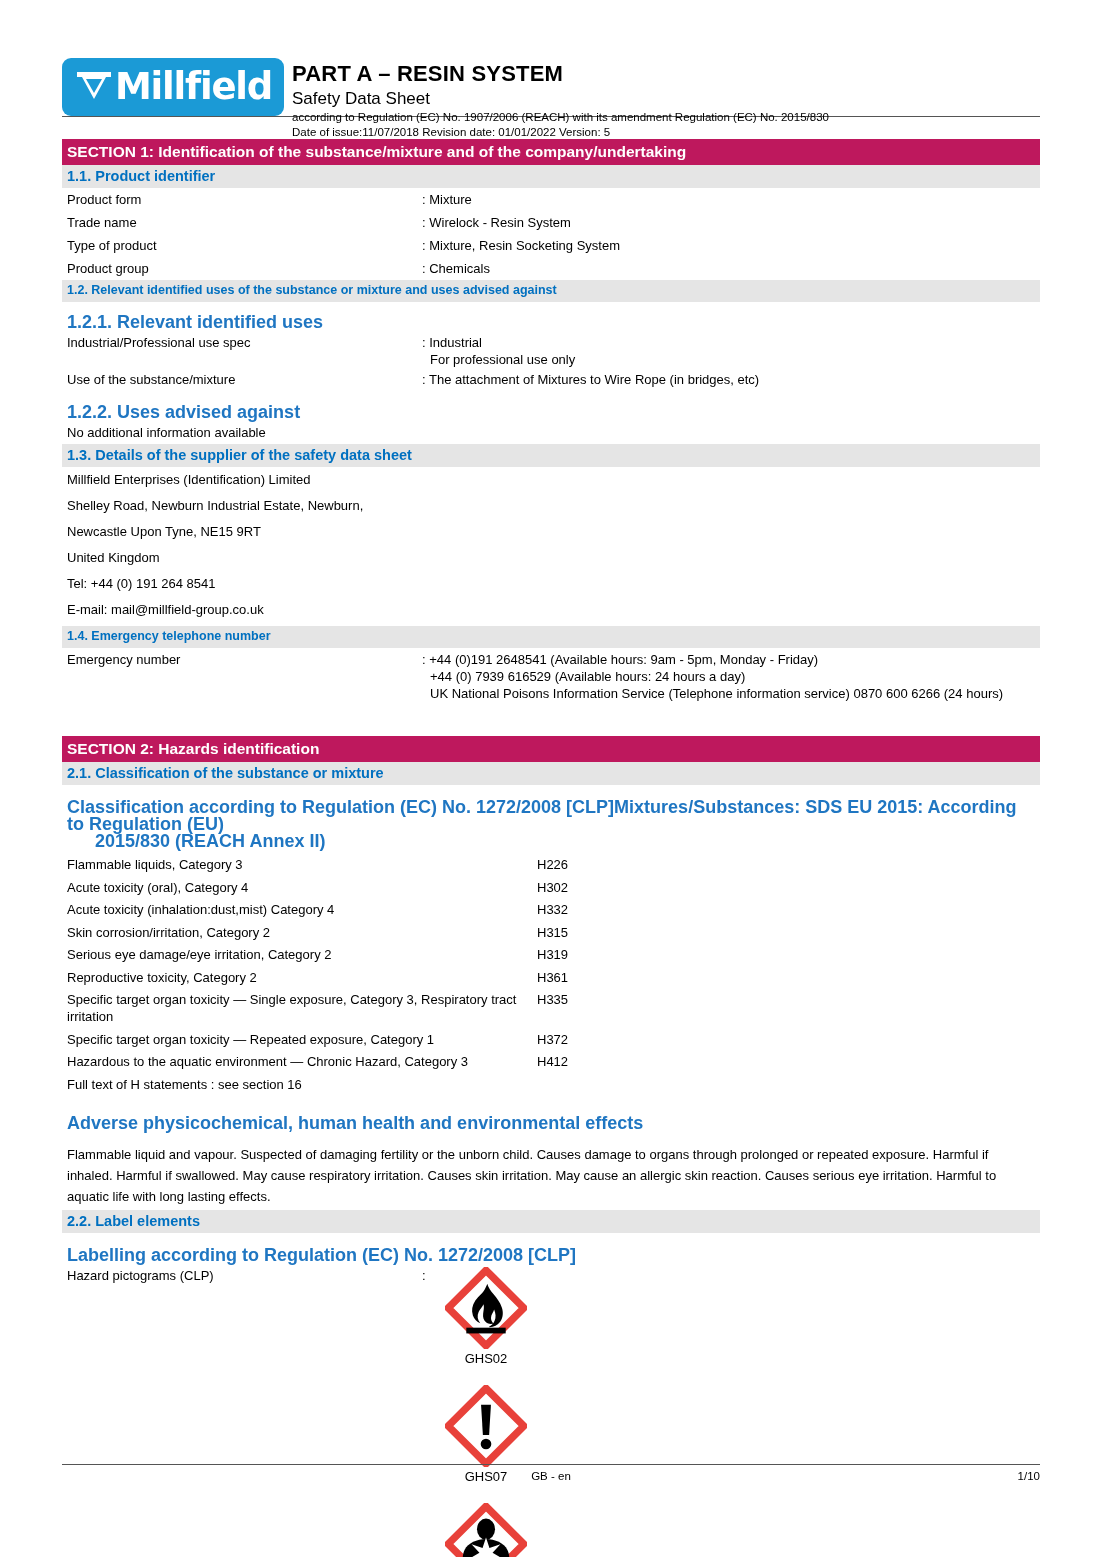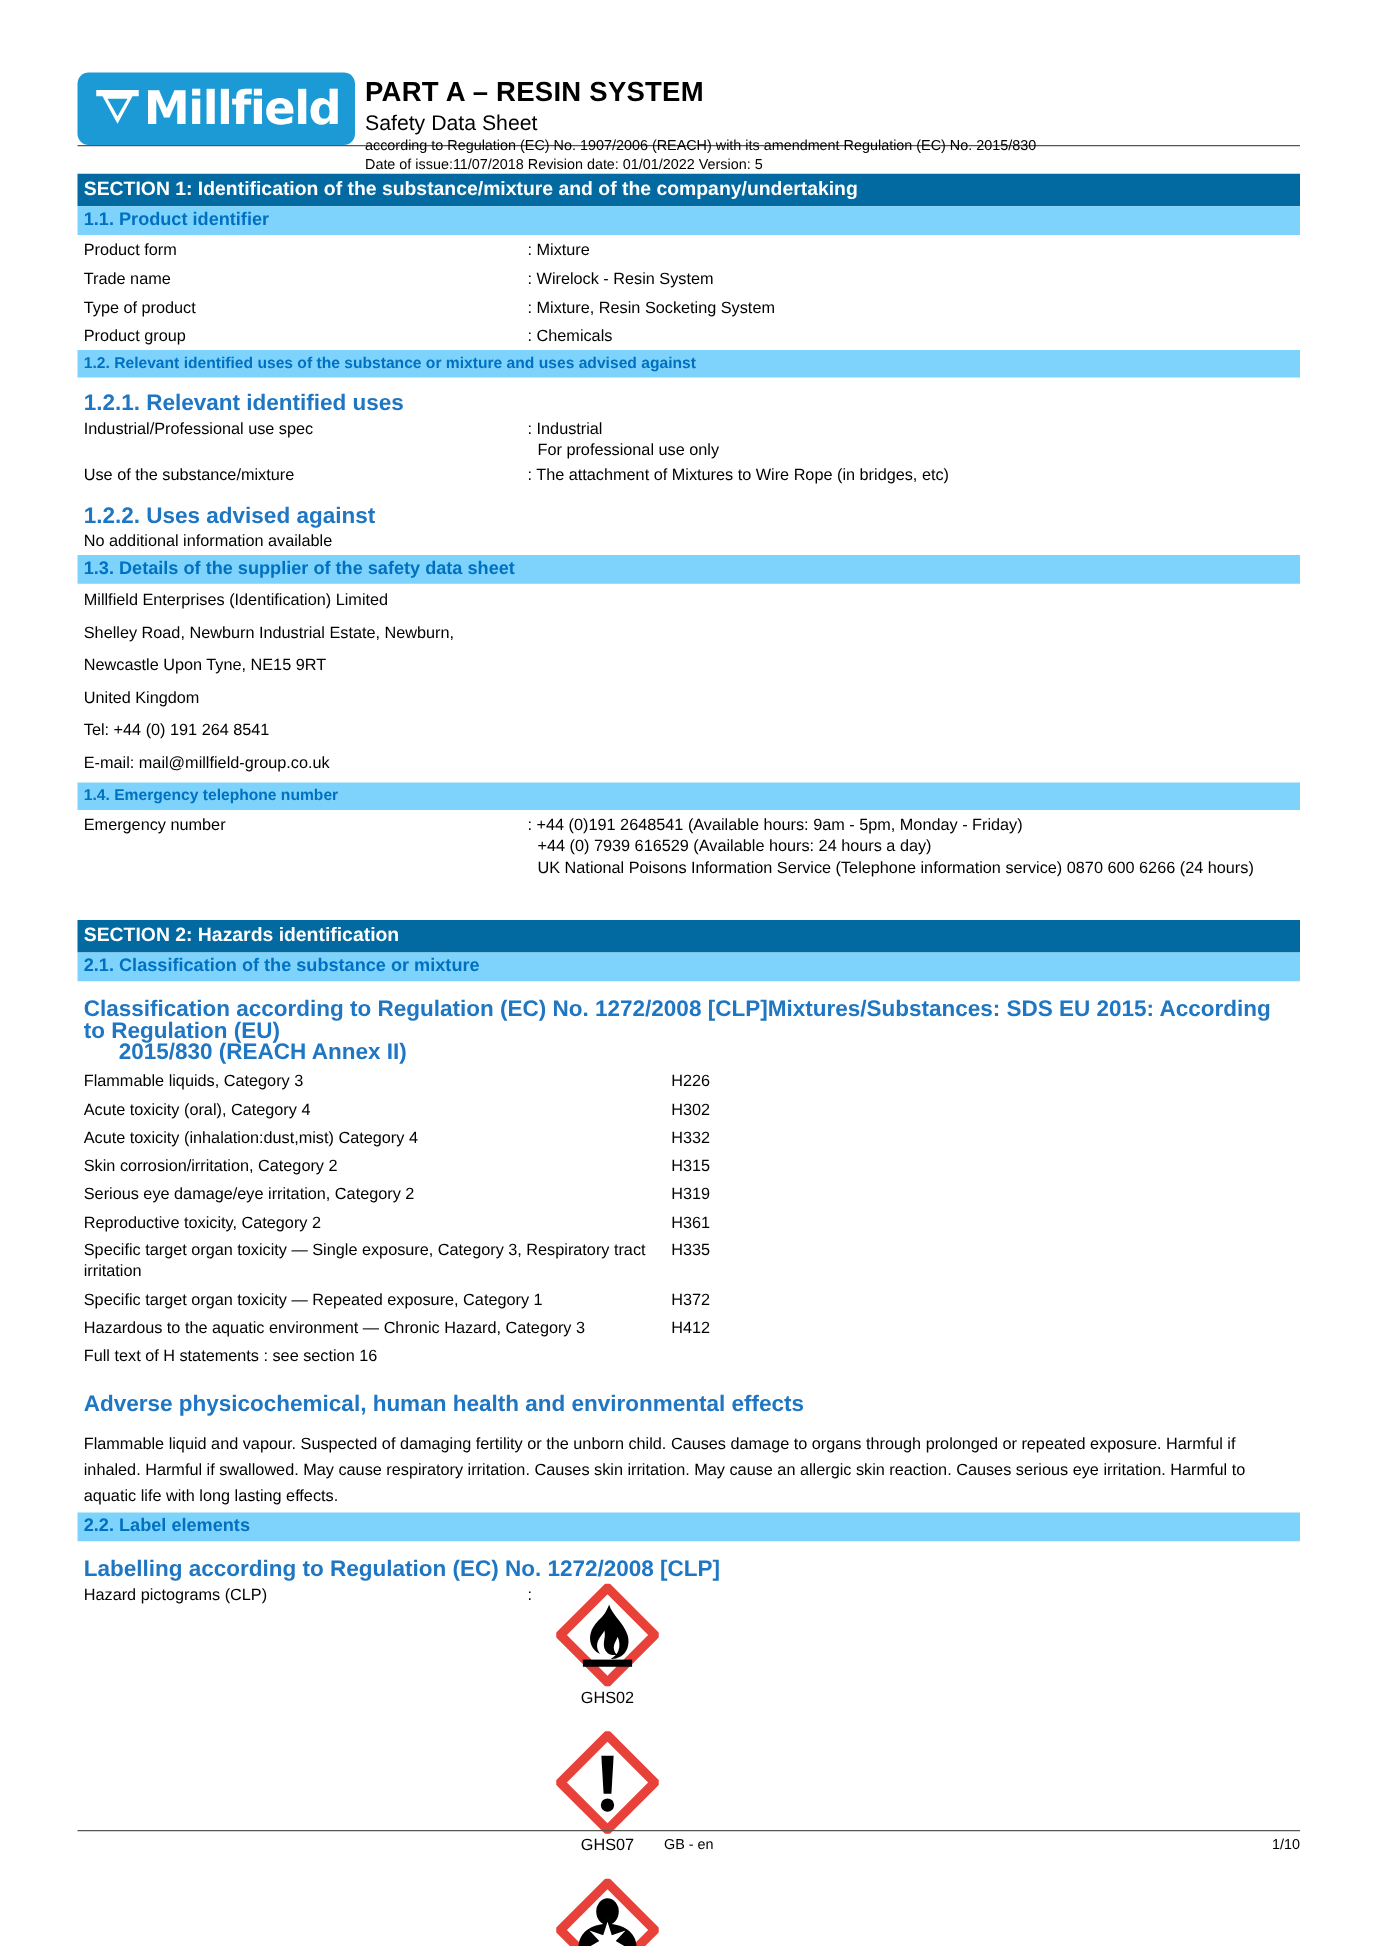--- a/index.html
+++ b/index.html
@@ -58,29 +58,29 @@
   .doc-meta { font-size: 11.5px; line-height: 15px; }
 
   .hr-top {
     border: 0;
     border-top: 1.5px solid #555;
     margin: 6px 0 0 0;
   }
 
   
   .section-bar {
-    background: #0369a1;
+    background: #be185d;
     color: #ffffff;
     font-size: 15.5px;
     font-weight: bold;
     padding: 3px 4px 4px 5px;
     line-height: 19px;
   }
   .subsection-bar {
-    background: #7dd3fc;
+    background: #e5e5e5;
     color: #0070c0;
     font-size: 14.5px;
     font-weight: bold;
     padding: 2px 4px 3px 5px;
     line-height: 18px;
   }
   .subsection-bar.small { font-size: 12.5px; line-height: 17px; }
   .blue-head {
     color: #1f76c2;
     font-size: 18px;

